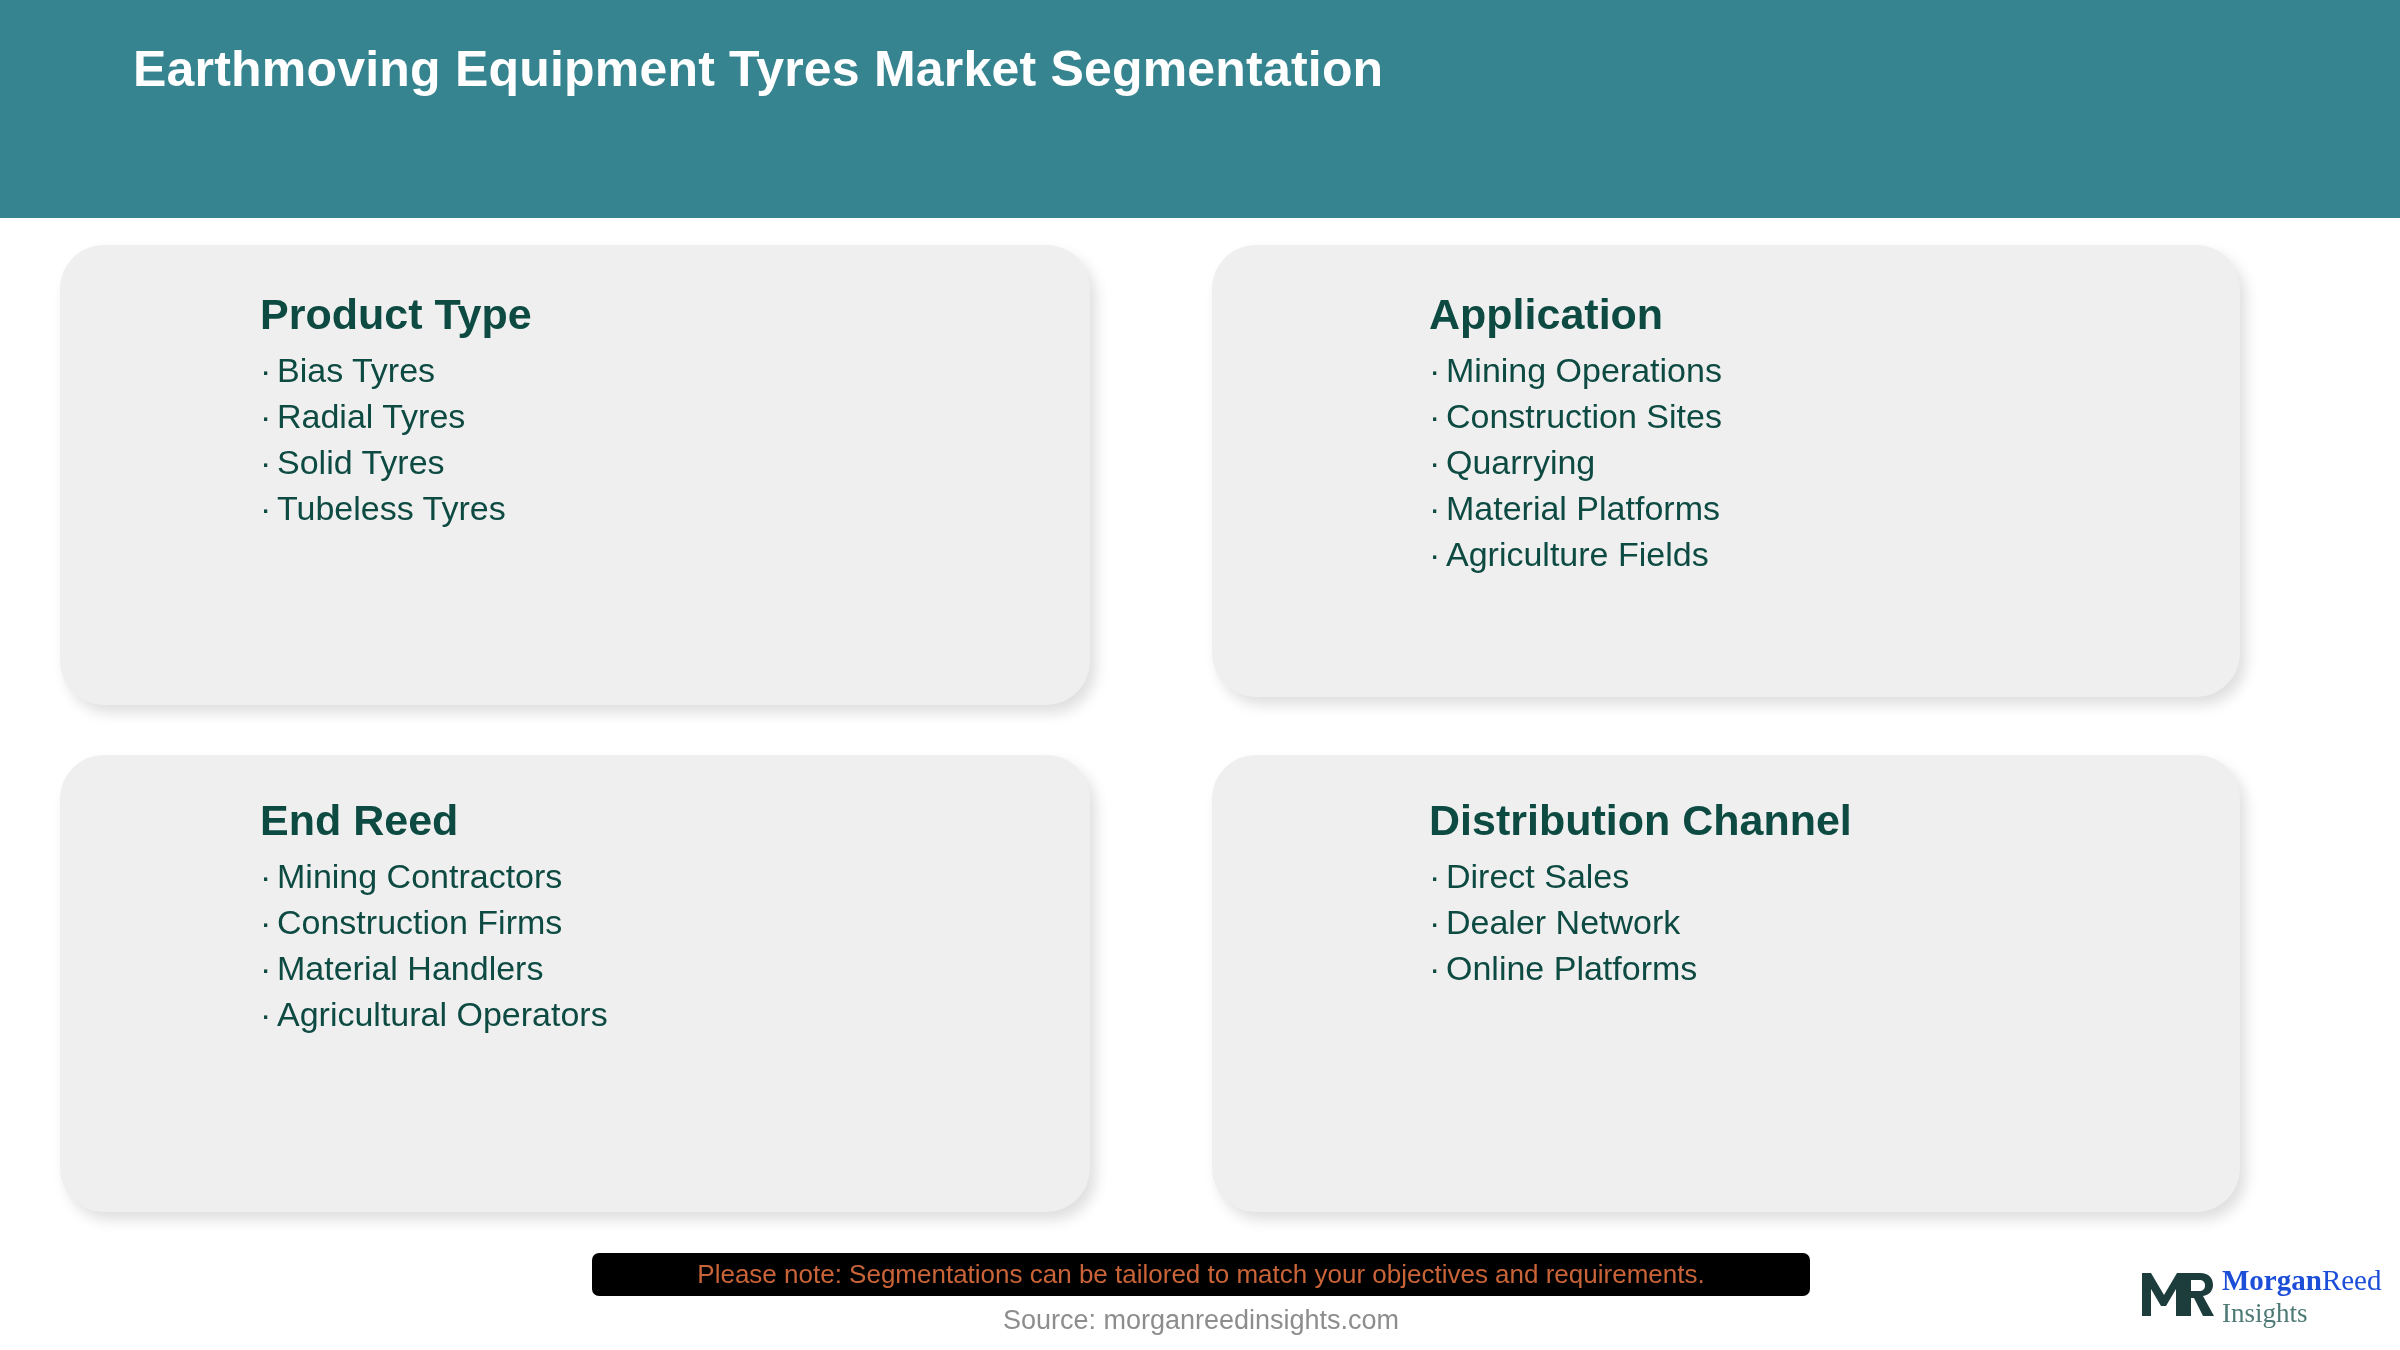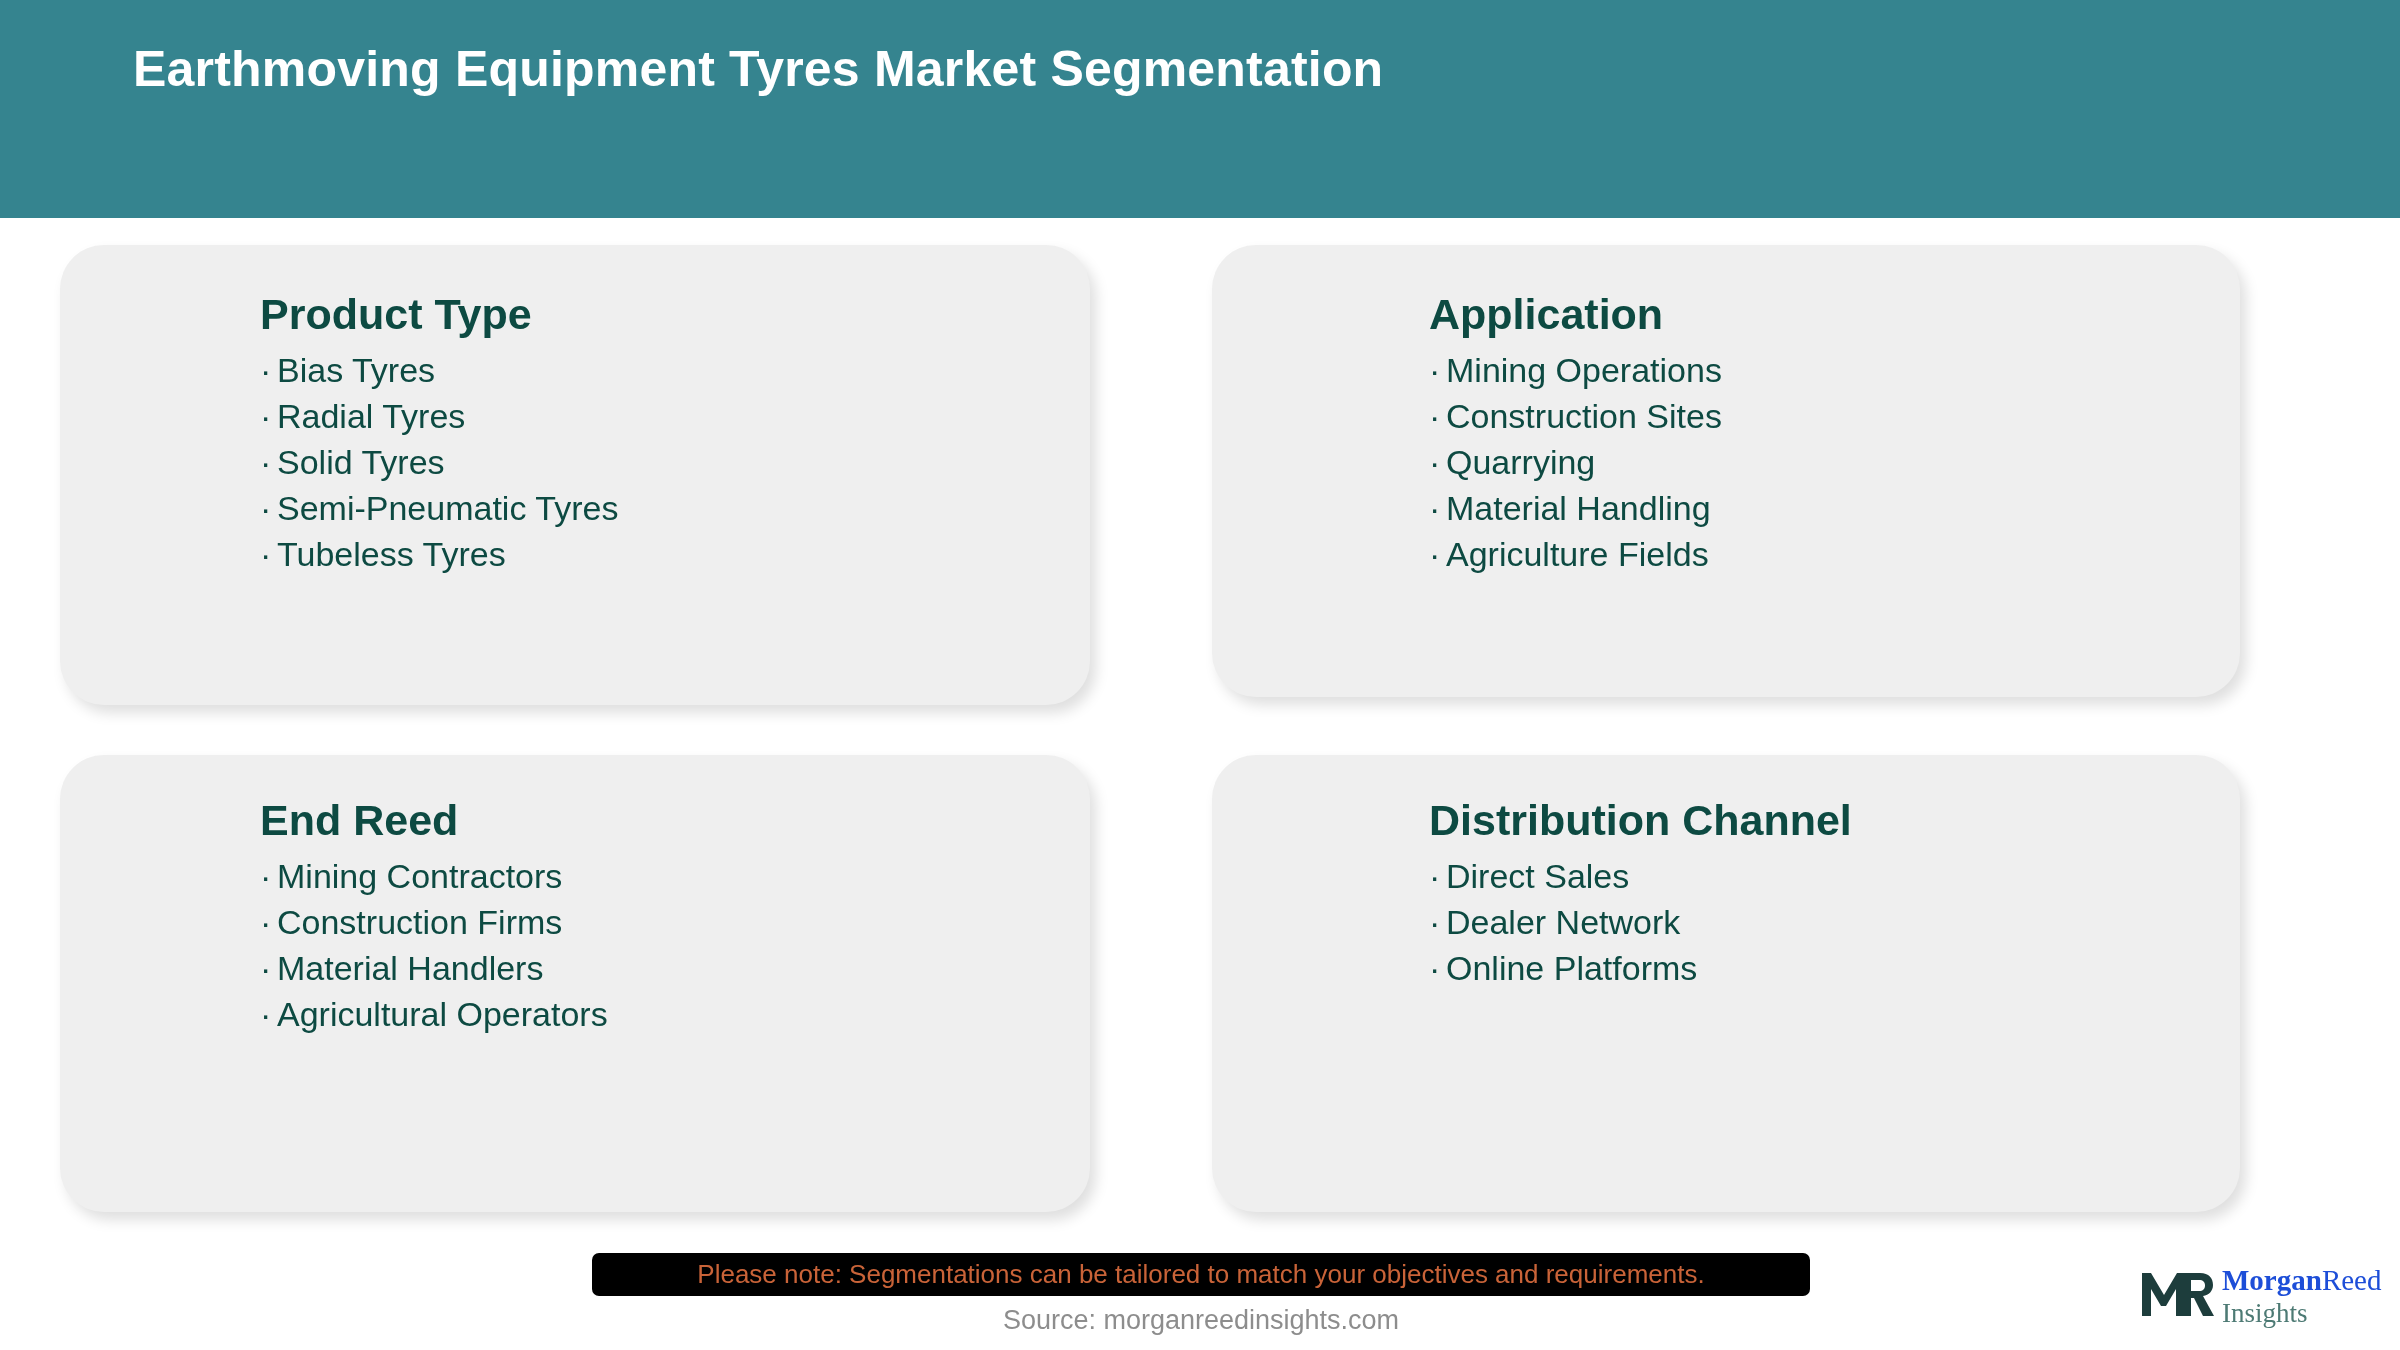--- a/index.html
+++ b/index.html
@@ -172,34 +172,33 @@
   <div class="header-title">Earthmoving Equipment Tyres Market Segmentation</div>
 </div>
 
 <div class="card card-1">
   <div class="card-inner">
     <div class="card-title">Product Type</div>
     <ul class="card-list">
       <li><span class="bullet">·</span><span>Bias Tyres</span></li>
       <li><span class="bullet">·</span><span>Radial Tyres</span></li>
       <li><span class="bullet">·</span><span>Solid Tyres</span></li>
-      <li><span class="bullet">·</span><span>Semi-Pneumatic Tyres</span></li>
       <li><span class="bullet">·</span><span>Tubeless Tyres</span></li>
     </ul>
   </div>
 </div>
 
 <div class="card card-2">
   <div class="card-inner">
     <div class="card-title">Application</div>
     <ul class="card-list">
       <li><span class="bullet">·</span><span>Mining Operations</span></li>
       <li><span class="bullet">·</span><span>Construction Sites</span></li>
       <li><span class="bullet">·</span><span>Quarrying</span></li>
-      <li><span class="bullet">·</span><span>Material Handling</span></li>
+      <li><span class="bullet">·</span><span>Material Platforms</span></li>
       <li><span class="bullet">·</span><span>Agriculture Fields</span></li>
     </ul>
   </div>
 </div>
 
 <div class="card card-3">
   <div class="card-inner">
     <div class="card-title">End Reed</div>
     <ul class="card-list">
       <li><span class="bullet">·</span><span>Mining Contractors</span></li>

